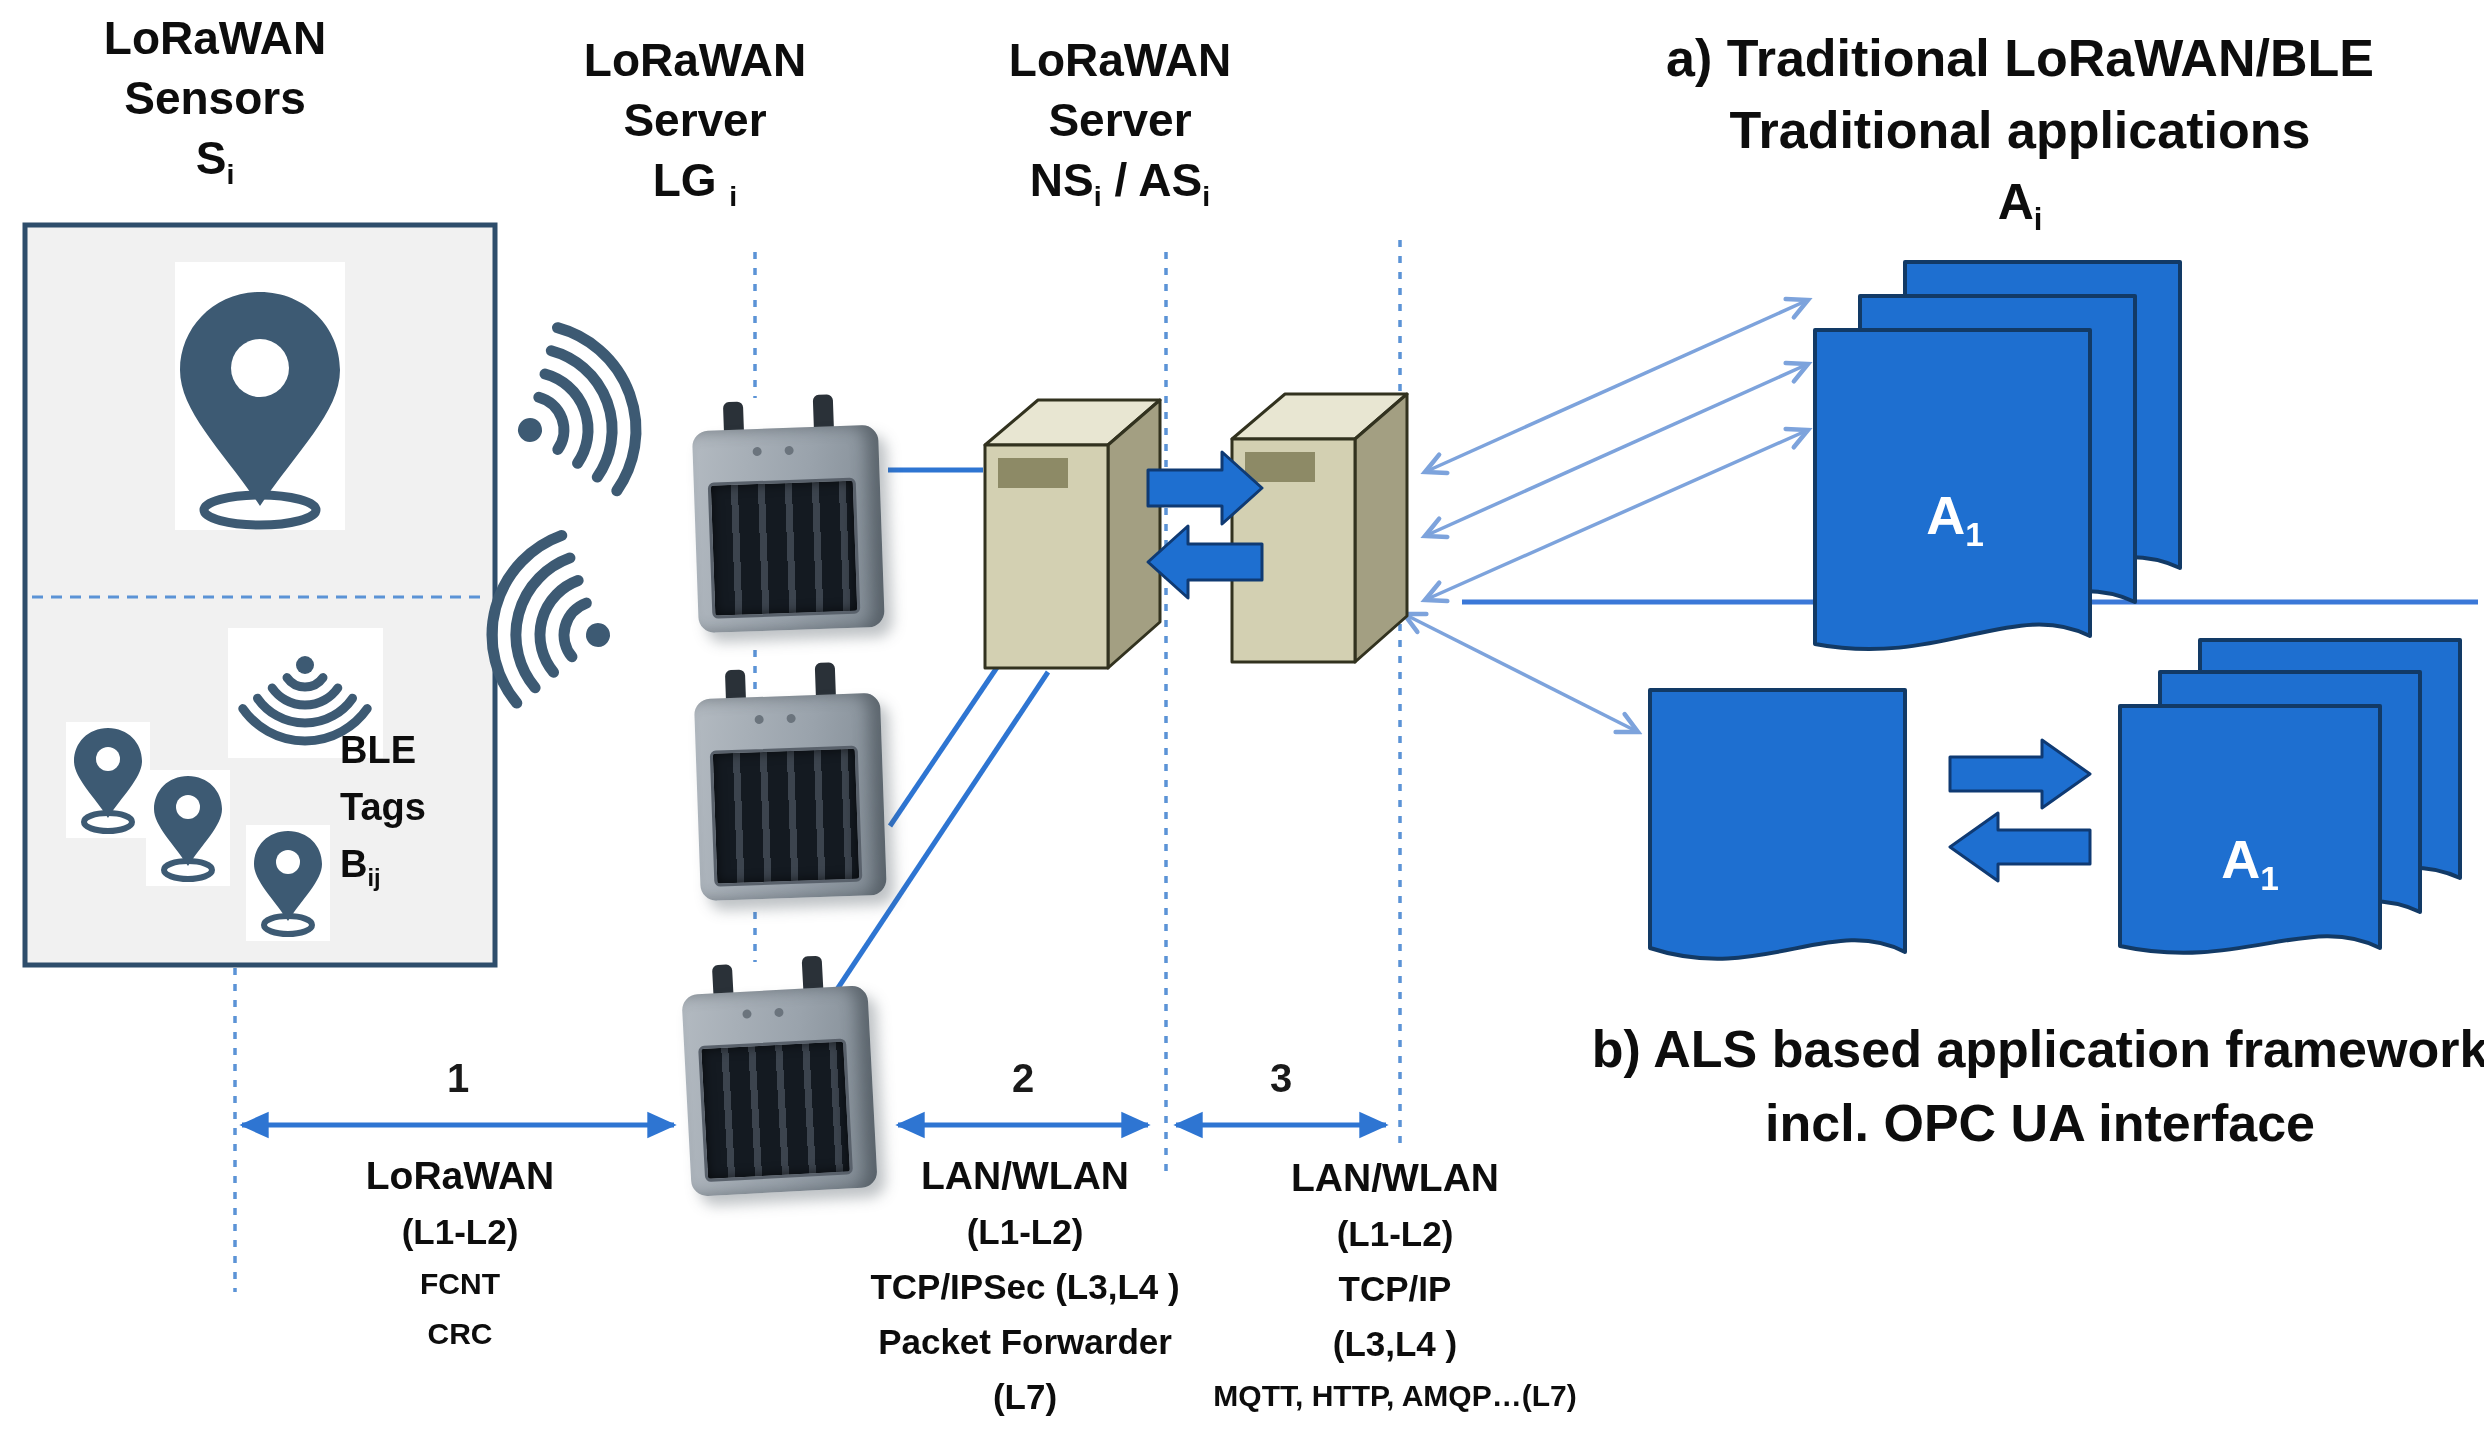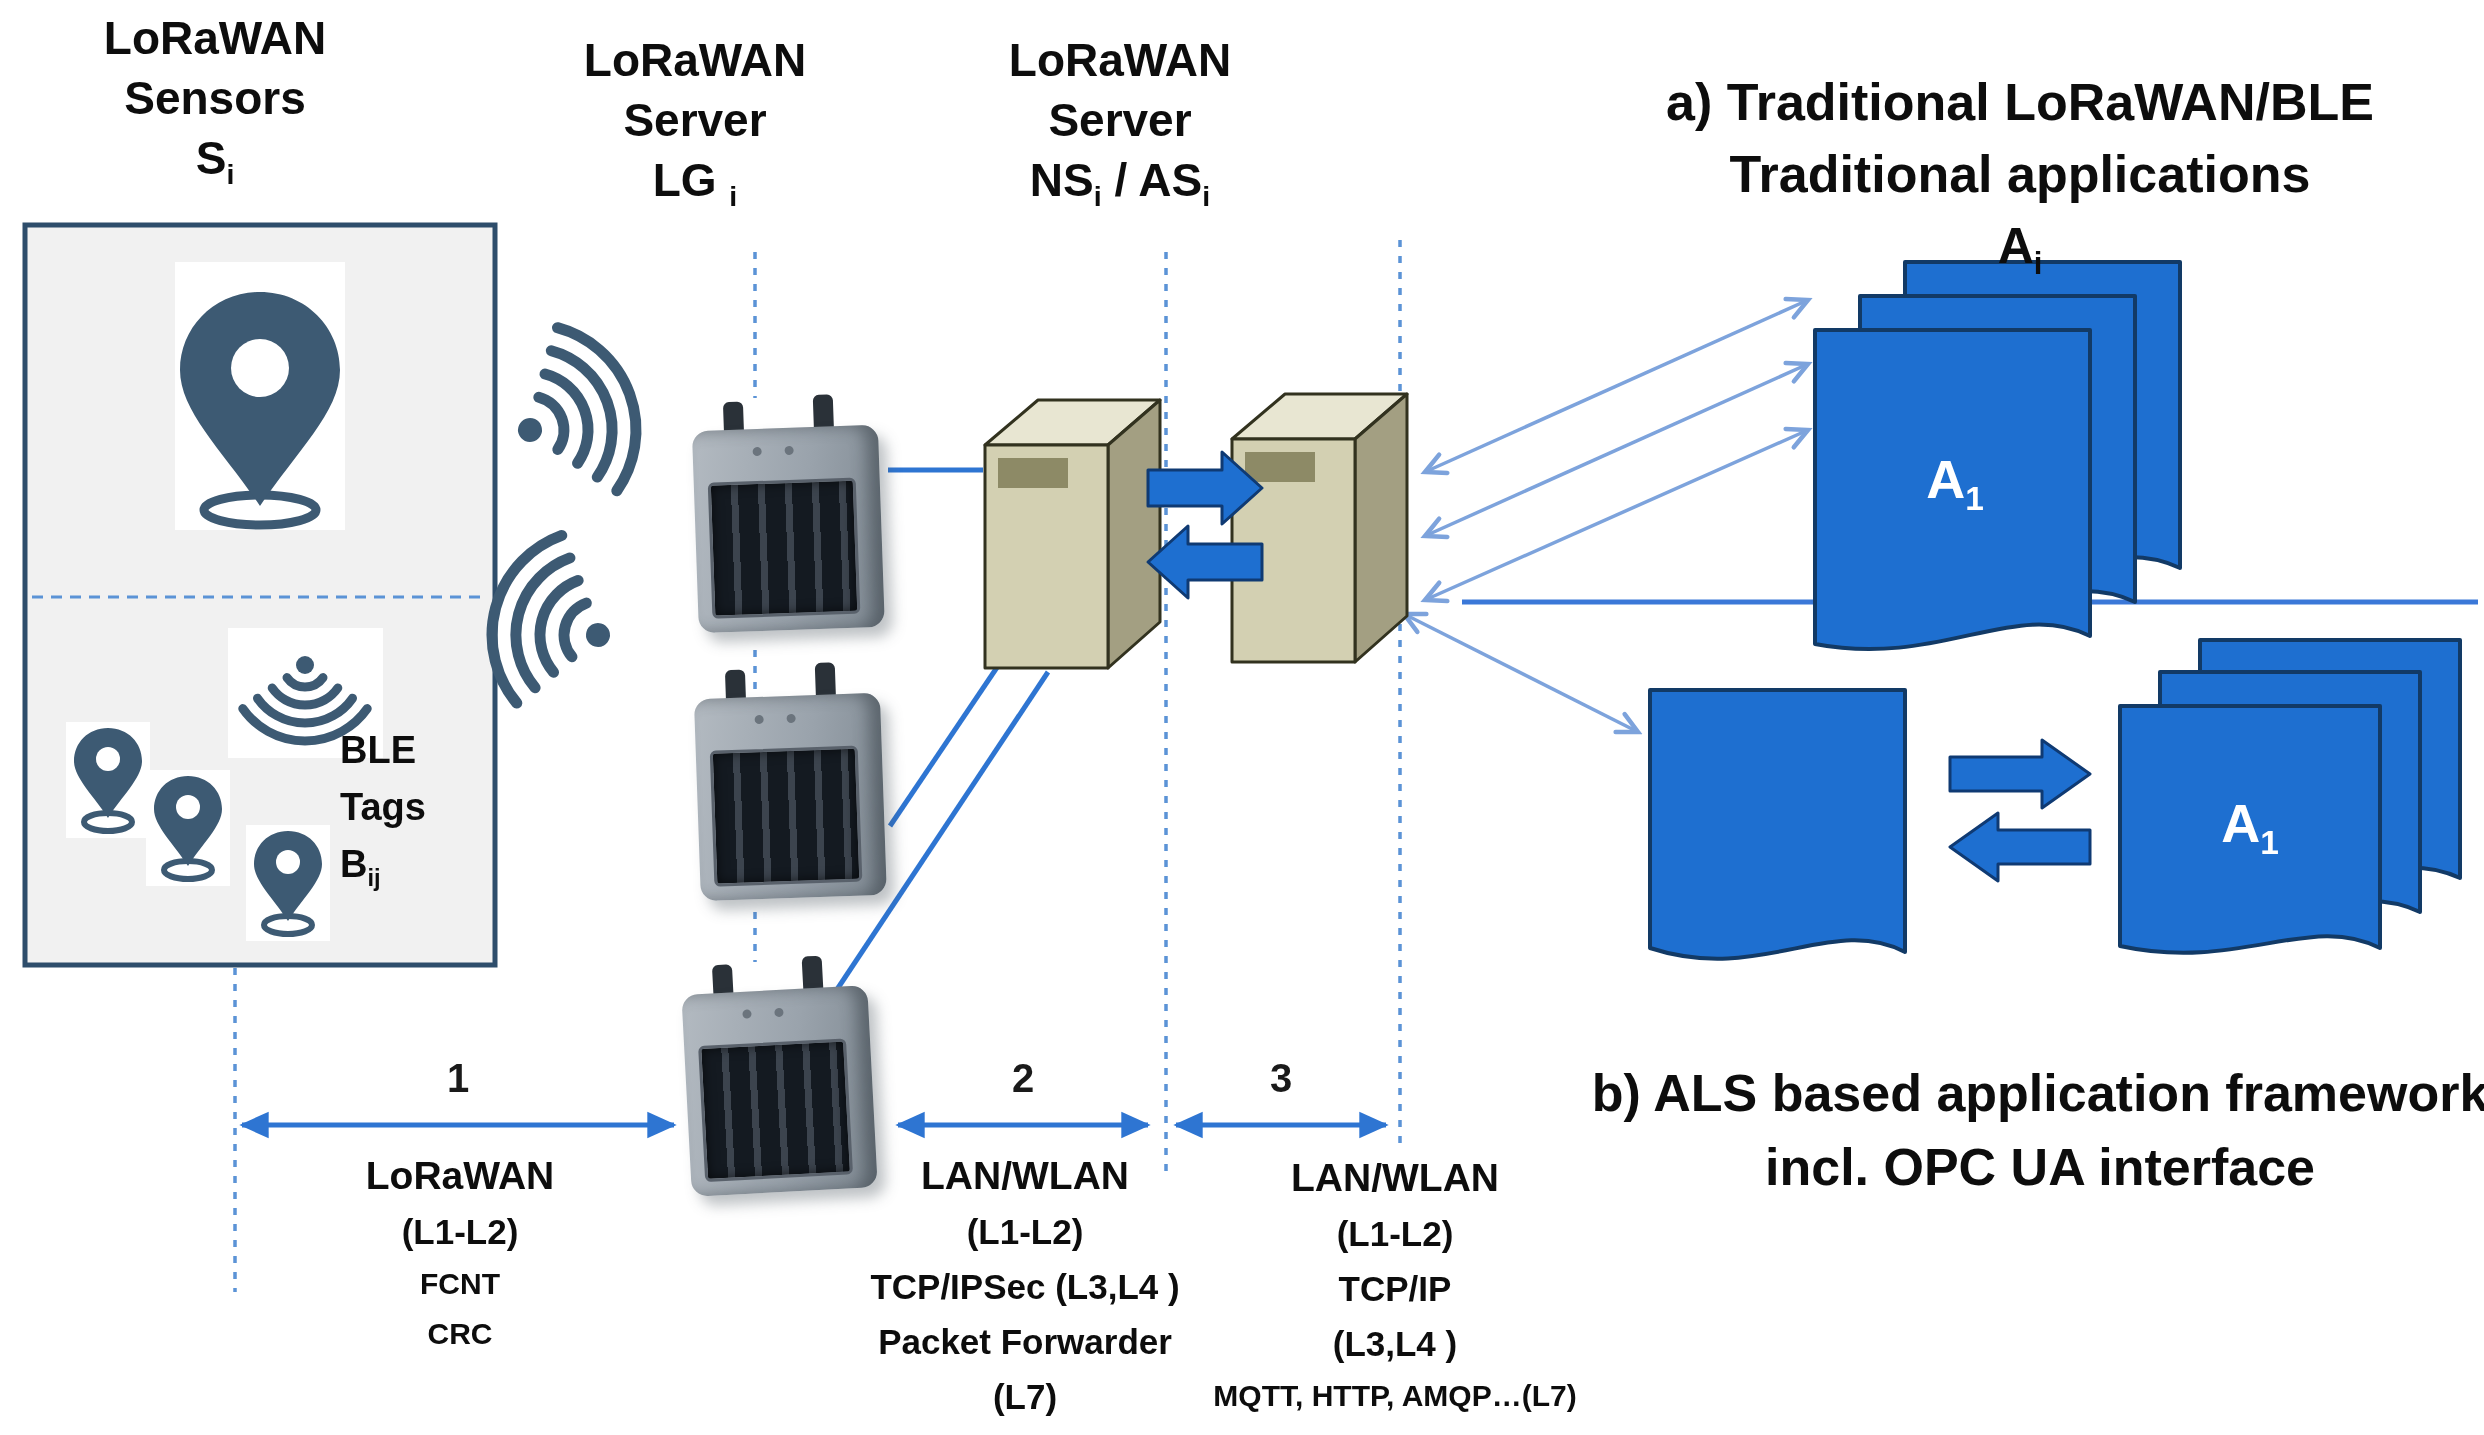--- a/index.html
+++ b/index.html
@@ -1,29 +1,29 @@
 <!DOCTYPE html>
 <html><head>
 <meta charset="utf-8">
 <style>
   html,body{margin:0;padding:0;background:#fff;}
   .canvas{position:relative;width:2484px;height:1435px;background:#fff;overflow:hidden;
           font-family:"Liberation Sans", sans-serif;color:#111;padding-left:16px;}
   .layer-svg{position:absolute;left:0;top:0;z-index:1;}
   .txt{position:absolute;z-index:3;}
   .col-title{font-size:46px;font-weight:bold;text-align:center;line-height:60px;color:#0d0d0d;}
-  .big-title{font-size:52px;font-weight:bold;text-align:center;line-height:72px;color:#0d0d0d;margin-top:44px;}
+  .big-title{font-size:52px;font-weight:bold;text-align:center;line-height:72px;color:#0d0d0d;}
   sub{font-size:0.62em;line-height:0;}
   .zone-num{font-size:40px;font-weight:bold;text-align:center;color:#1a1a1a;}
   .zone-text{text-align:center;color:#0d0d0d;font-weight:bold;}
   .zl-big{font-size:39px;line-height:56px;}
   .zl-med{font-size:35px;line-height:55px;}
   .zl-sm{font-size:30px;line-height:50px;}
   .ble-label{font-size:38px;font-weight:bold;text-align:left;line-height:57px;color:#0d0d0d;}
-  .doc-label{position:absolute;z-index:3;color:#fff;font-size:54px;font-weight:bold;text-align:center;}
+  .doc-label{position:absolute;z-index:3;color:#fff;font-size:54px;font-weight:bold;text-align:center;margin-top:36px;}
   
   .gateway{position:absolute;width:186px;height:236px;z-index:2;transform:rotate(var(--rot,-2deg));}
   .gw-ant{position:absolute;top:0;width:20px;height:34px;background:#2a3138;border-radius:6px 6px 2px 2px;}
   .gw-ant.a1{left:32px;}
   .gw-ant.a2{left:122px;height:40px;top:-4px;}
   .gw-body{position:absolute;top:28px;left:0;width:100%;height:202px;
            background:linear-gradient(100deg,#b3bac1 0%,#9aa3ac 55%,#7e8891 100%);
            border-radius:16px;
            box-shadow:8px 10px 14px rgba(70,80,90,0.35), inset -12px 0 16px rgba(40,48,56,0.45);}
   .gw-dot{position:absolute;width:9px;height:9px;border-radius:50%;background:#6b747d;top:18px;}

